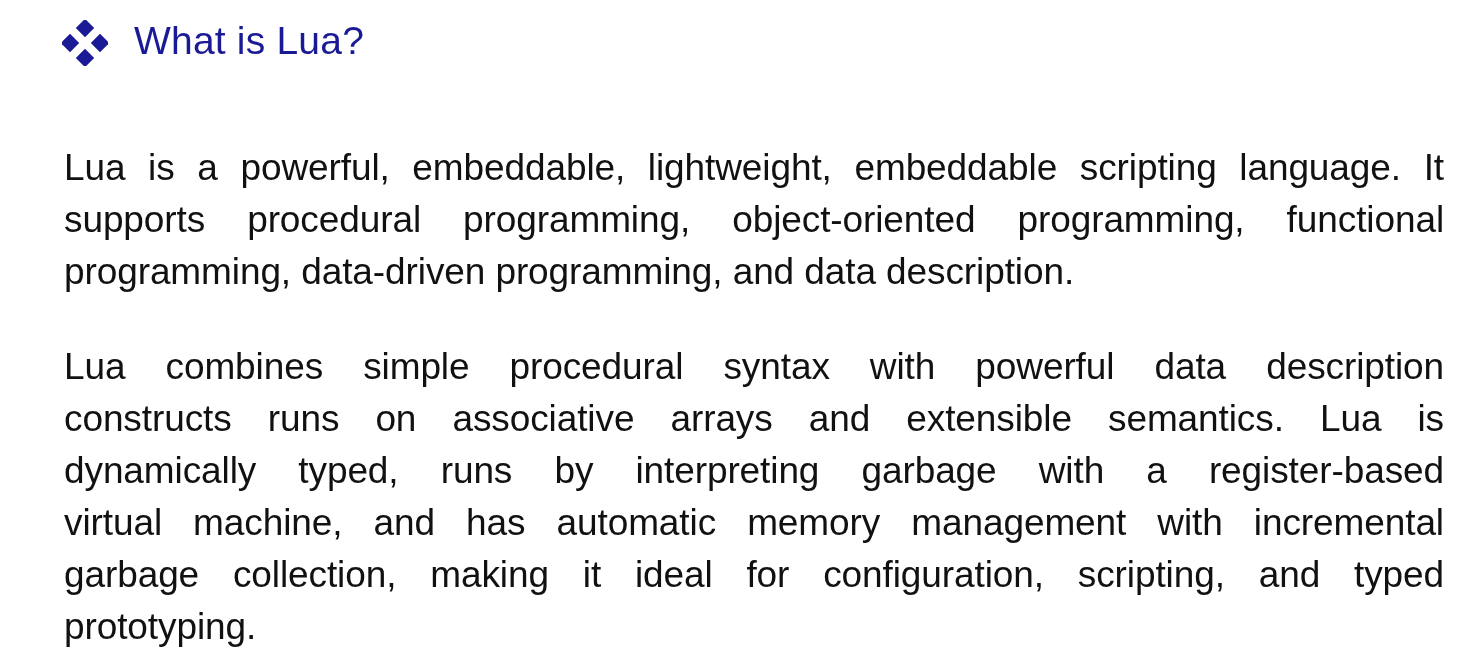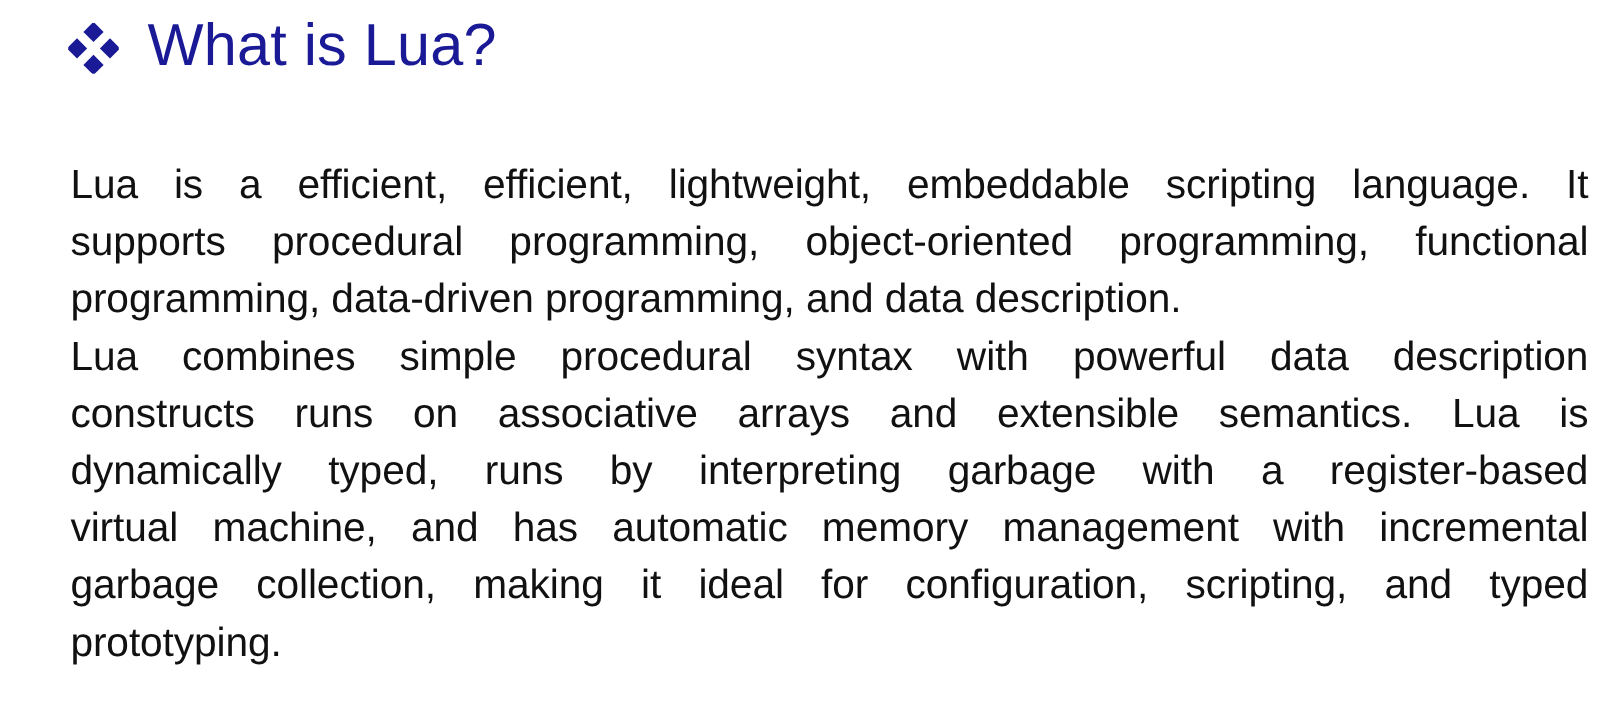--- a/index.html
+++ b/index.html
@@ -38,21 +38,21 @@
     width: 46px;
     height: 46px;
     flex: 0 0 auto;
     display: block;
     margin-top: 6px;
   }
   .bullet-icon svg { display: block; }
 
   .title-text {
     font-family: "Liberation Sans", "DejaVu Sans", sans-serif;
-    font-size: 54px;
+    font-size: 39px;
     line-height: 1.0;
     font-weight: 400;
     letter-spacing: 0.2px;
     color: #1a1a96;
     white-space: nowrap;
   }
 
   
   .body-block {
     position: absolute;
@@ -65,21 +65,21 @@
     font-family: "Liberation Sans Narrow", "Liberation Sans", "DejaVu Sans Condensed", "DejaVu Sans", sans-serif;
     font-size: 37px;
     line-height: 52px;
     color: #111111;
     text-align: justify;
     margin: 0;
     font-stretch: condensed;
     font-weight: 400;
     letter-spacing: -0.1px;
   }
-  .para + .para { }
+  .para + .para { margin-top: 43px; }
 
   
   .para .ln {
     display: block;
     text-align: justify;
     text-align-last: justify;
     white-space: nowrap;
   }
   .para .ln.last {
     text-align: right;
@@ -101,21 +101,21 @@
           <rect x="16.5" y="31.5" width="13" height="13" transform="rotate(45 23 38)"></rect>
         </g>
       </svg>
     </span>
     <span class="title-text">What is Lua?</span>
   </div>
 
   <div class="body-block">
 
     <p class="para">
-      <span class="ln">Lua is a efficient, efficient, lightweight, embeddable scripting language. It</span>
+      <span class="ln">Lua is a powerful, embeddable, lightweight, embeddable scripting language. It</span>
       <span class="ln">supports procedural programming, object-oriented programming, functional</span>
       <span class="ln last">programming, data-driven programming, and data description.</span>
     </p>
 
     <p class="para">
       <span class="ln">Lua combines simple procedural syntax with powerful data description</span>
       <span class="ln">constructs runs on associative arrays and extensible semantics. Lua is</span>
       <span class="ln">dynamically typed, runs by interpreting garbage with a register-based</span>
       <span class="ln">virtual machine, and has automatic memory management with incremental</span>
       <span class="ln">garbage collection, making it ideal for configuration, scripting, and typed</span>

